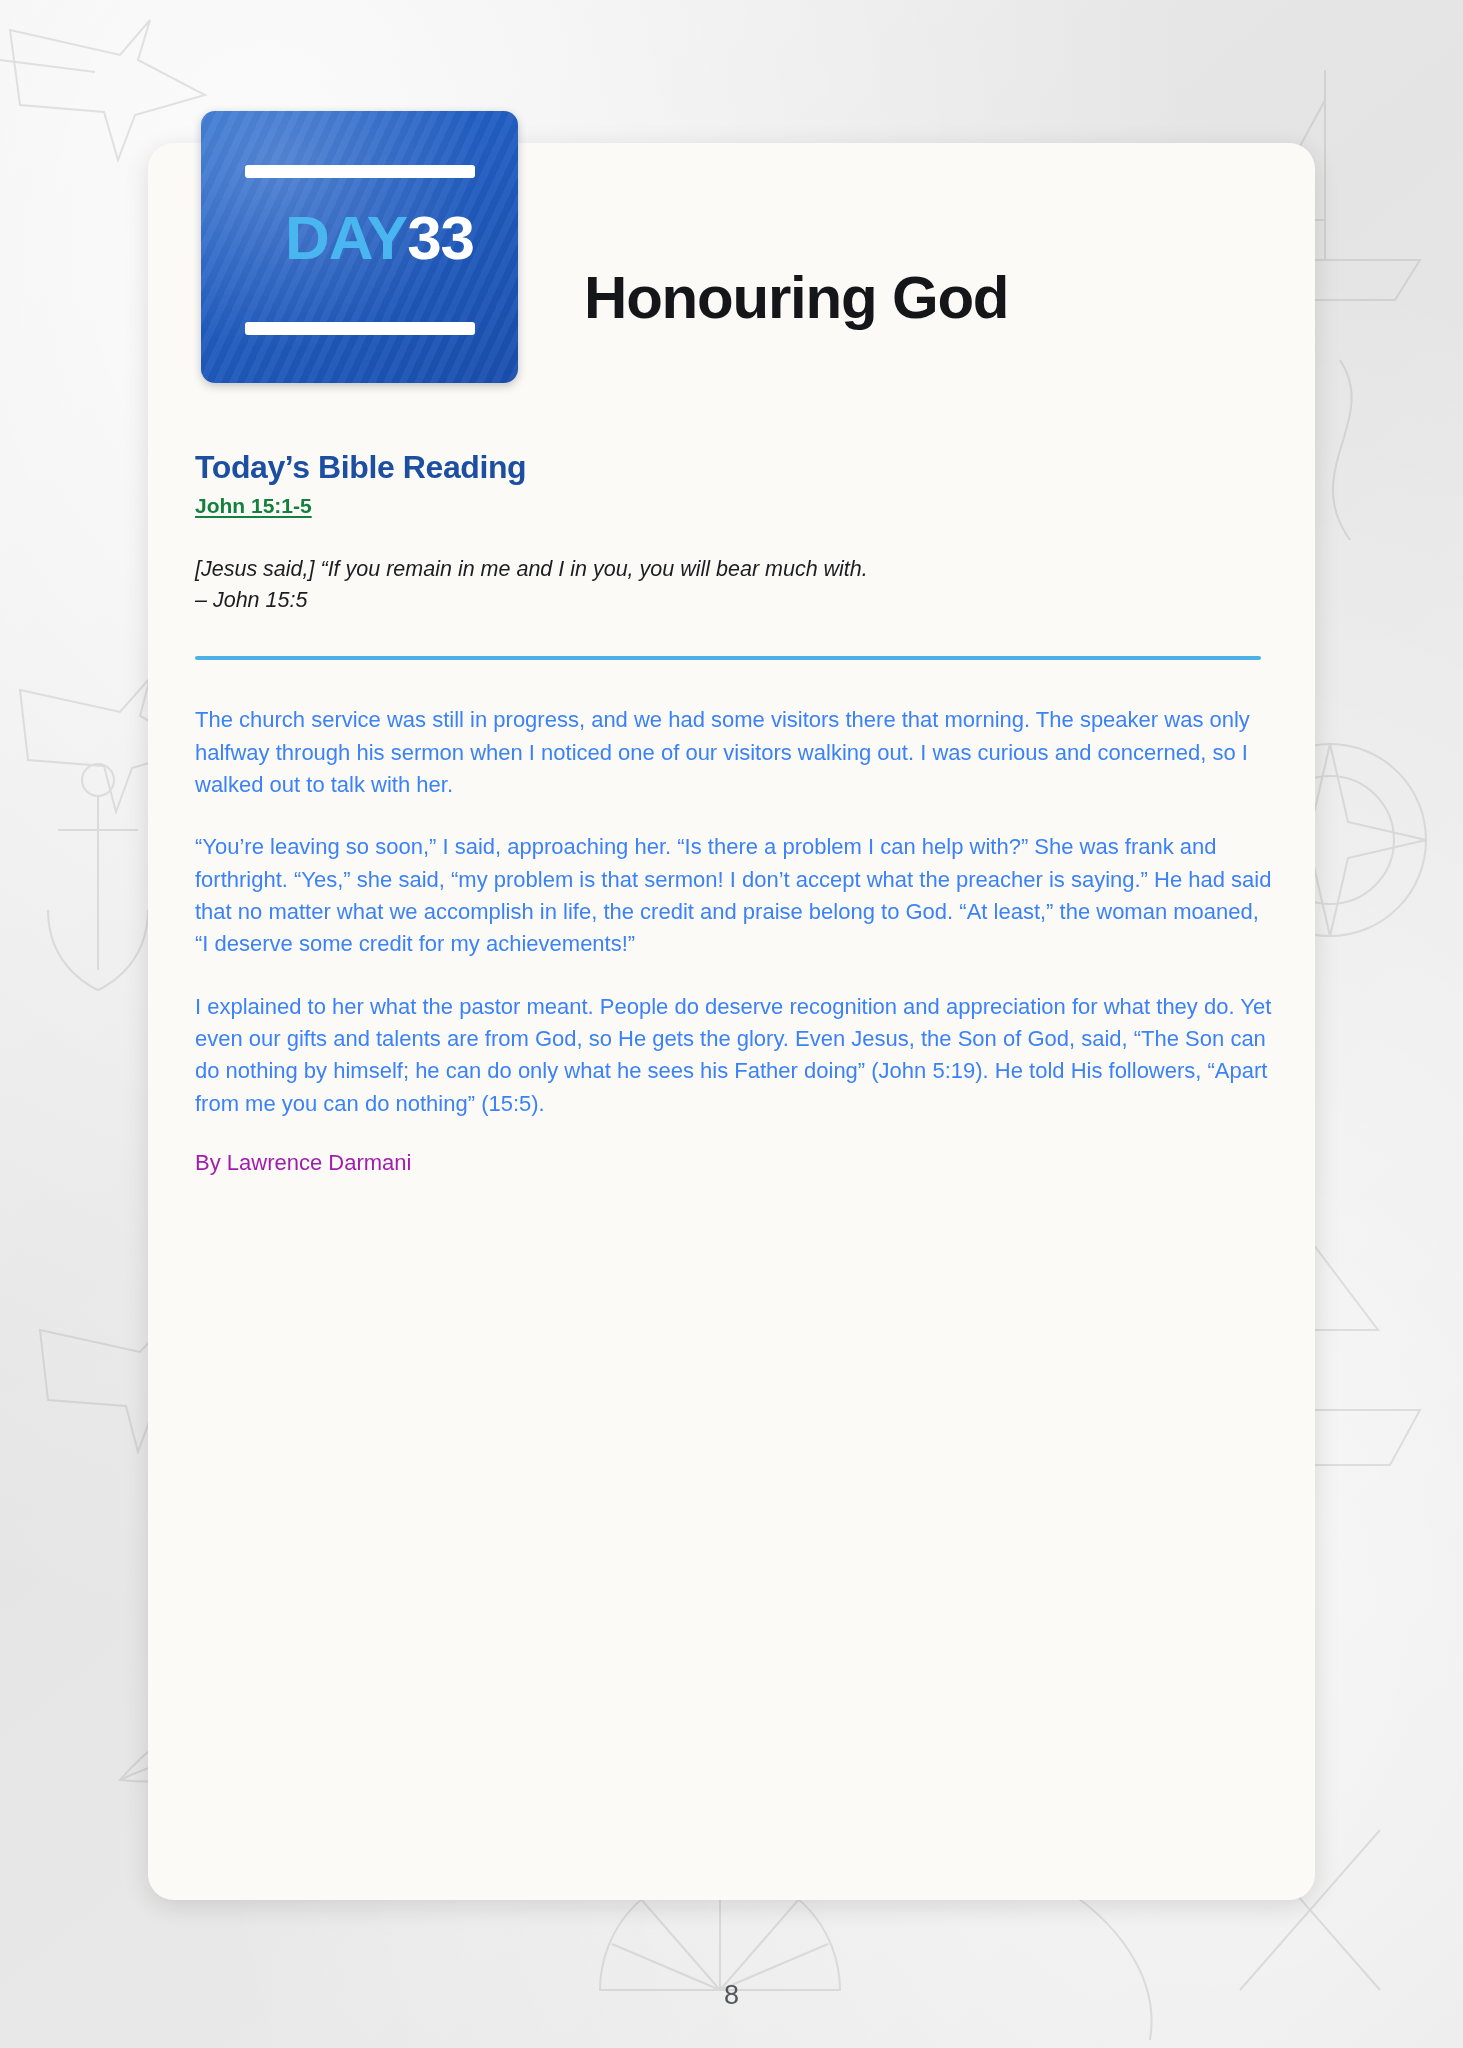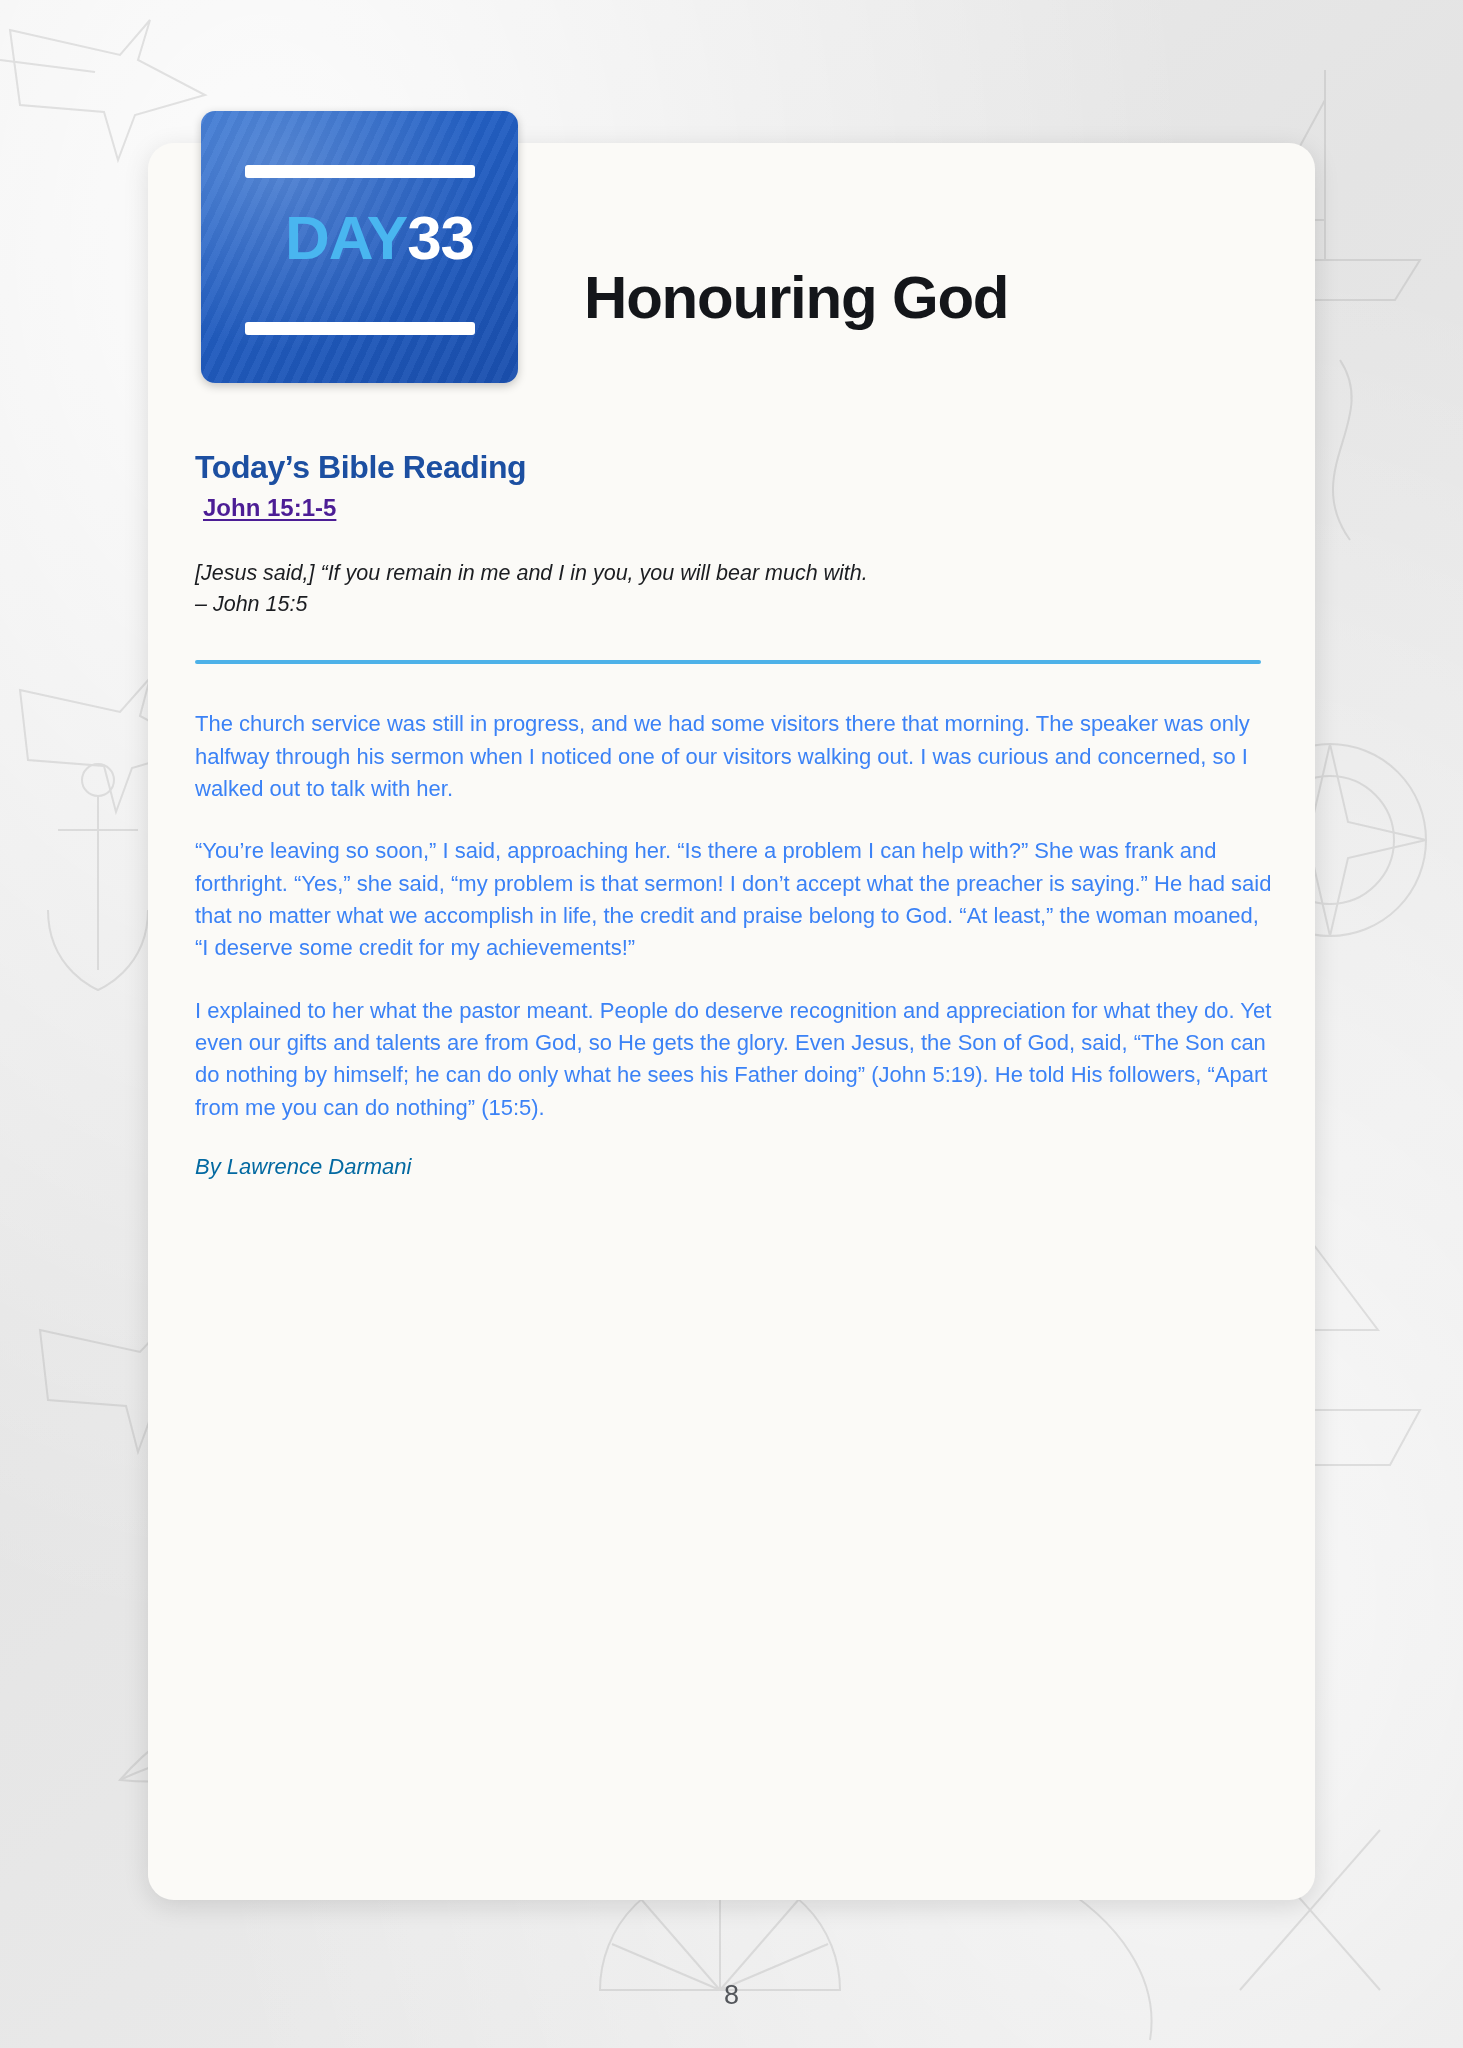--- a/index.html
+++ b/index.html
@@ -114,26 +114,26 @@
     right: 40px;
   }
   .section-title {
     font-size: 32px;
     font-weight: 800;
     color: #1c4fa1;
     letter-spacing: -0.4px;
     margin: 0 0 8px 0;
   }
   .reference {
-    font-size: 24px;
+    font-size: 21px;
     font-weight: 700;
-    color: #4c1d95;
+    color: #15803d;
     text-decoration: underline;
     text-underline-offset: 3px;
-    margin: 0 0 36px 8px;
+    margin: 0 0 36px 0;
     display: inline-block;
     cursor: pointer;
   }
   .verse {
     font-size: 21.5px;
     font-style: italic;
     color: #1b1d21;
     line-height: 1.45;
     margin: 0 0 40px 0;
   }
@@ -144,22 +144,21 @@
     margin: 0 14px 44px 0;
   }
   .para {
     font-size: 22px;
     color: #3b82f6;
     line-height: 1.47;
     margin: 0 0 30px 0;
   }
   .byline {
     font-size: 22px;
-    font-style: italic;
-    color: #0369a1;
+    color: #a21caf;
     margin: 22px 0 0 0;
   }
 
   
   .page-number {
     position: absolute;
     left: 0;
     right: 0;
     bottom: 37px;
     text-align: center;

